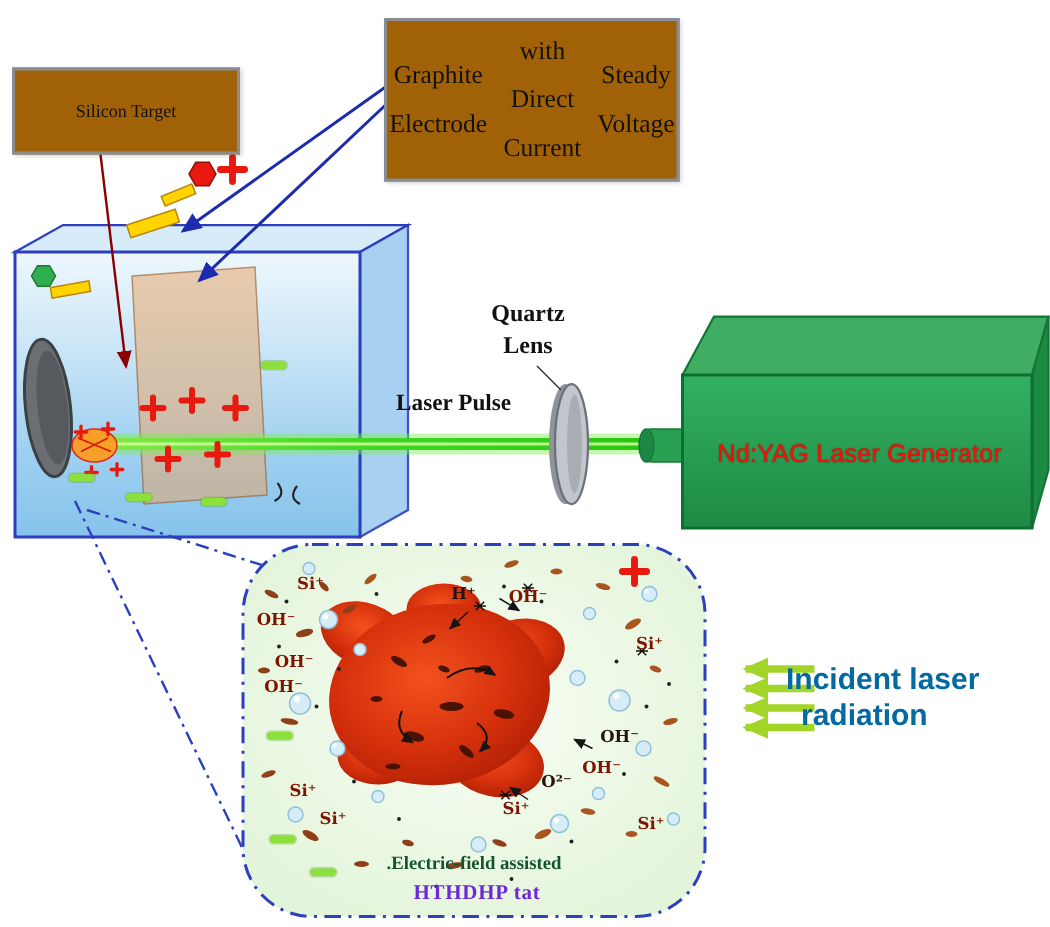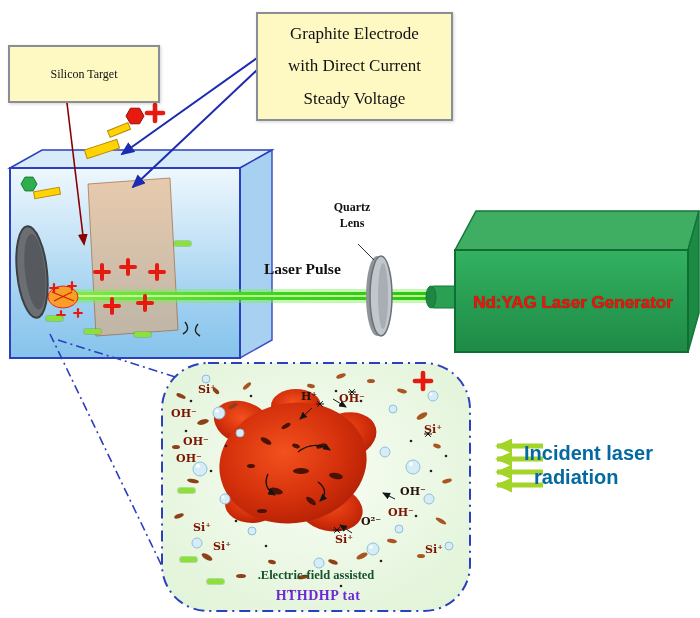--- a/index.html
+++ b/index.html
@@ -1,28 +1,28 @@
 <!DOCTYPE html>
 <html><head>
 <meta charset="utf-8">
 <style>
   html,body{margin:0;padding:0;background:#fff}
   #canvas{position:relative;width:700px;height:618px;background:#fff;overflow:hidden;
           font-family:"Liberation Serif",serif;color:#111}
   #scene{position:absolute;left:0;top:0;width:700px;height:618px}
-  .label-box{position:absolute;background:#fef9c3;border:2px solid #888e94;
-             display:flex;flex-direction:column;align-items:center;justify-content:center;
+  .label-box{position:absolute;background:#a16207;border:2px solid #888e94;
+             display:flex;flex-direction:row;align-items:center;justify-content:center;
              text-align:center;box-shadow:1px 1px 3px rgba(0,0,0,.18);z-index:3}
   #silicon-box{left:8px;top:45px;width:148px;height:54px;font-size:12px}
   #graphite-box{left:256px;top:12px;width:193px;height:105px;font-size:17px;line-height:1.9}
   .txt{position:absolute;z-index:3}
-  #quartz-label{left:322px;top:200px;width:60px;text-align:center;font-weight:600;font-size:12px;line-height:1.3}
+  #quartz-label{left:322px;top:200px;width:60px;text-align:center;font-weight:600;font-size:16px;line-height:1.3}
   #laser-pulse{left:264px;top:260px;font-weight:600;font-size:15.5px}
   #gen-label{left:460px;top:293px;width:226px;text-align:center;color:#f2140c;
-             font-family:"Liberation Sans",sans-serif;font-weight:bold;font-size:17px;
+             font-family:"Liberation Sans",sans-serif;font-weight:normal;font-size:17px;
              text-shadow:0 0 1px #6e0a04}
   #incident{left:524px;top:441px;width:150px;color:#0369a1;font-family:"Liberation Sans",sans-serif;
             font-weight:bold;font-size:20px;line-height:1.2}
   #incident .l2{margin-left:10px}
   #efield{left:228px;top:568px;width:176px;text-align:center;color:#14532d;font-weight:bold;font-size:12.5px}
   #hthdhp{left:240px;top:588px;width:156px;text-align:center;color:#6d28d9;font-weight:bold;
           font-size:14px;letter-spacing:.5px}
   .plus{position:absolute;width:18px;height:18px;z-index:2}
   .plus::before,.plus::after{content:"";position:absolute;background:#e8190f;border-radius:2px}
   .plus::before{left:0;top:6.75px;width:18px;height:4.5px}

